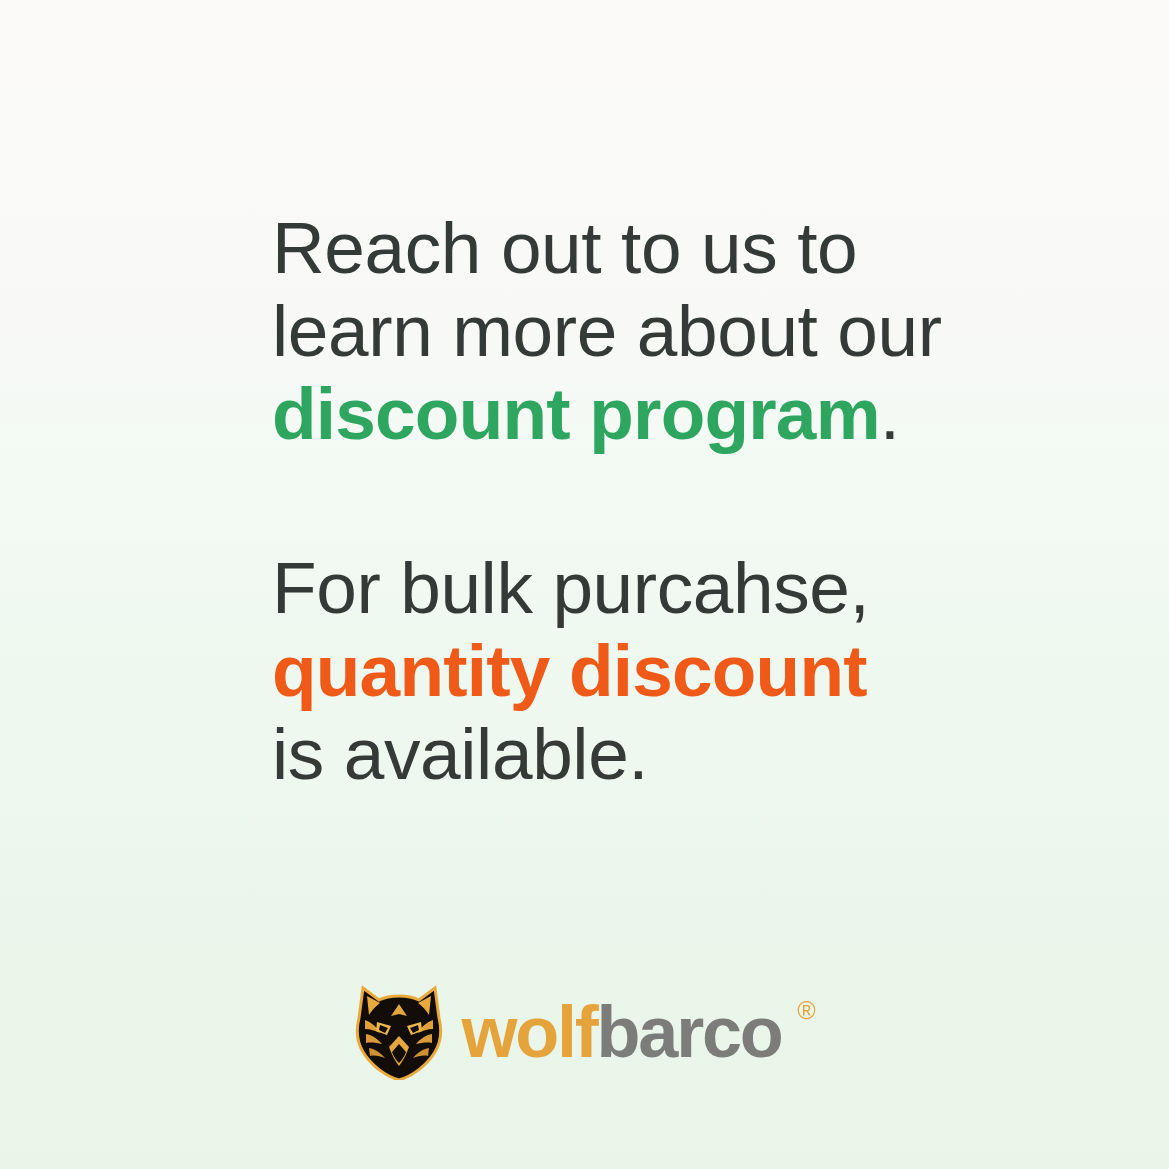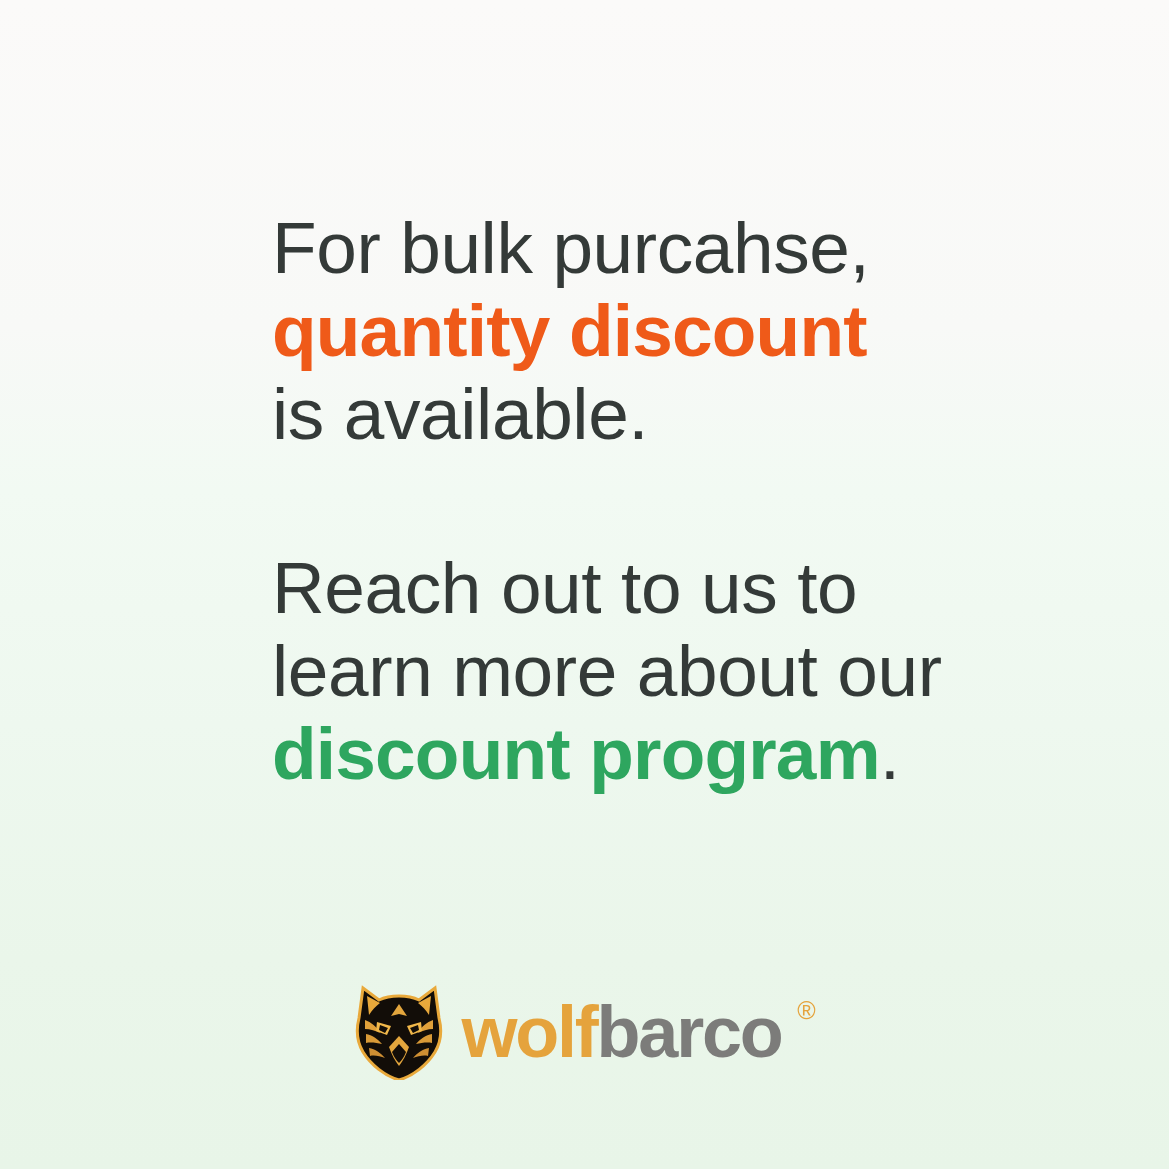--- a/index.html
+++ b/index.html
@@ -109,27 +109,27 @@
     color: #e5a33c;
   }
 </style>
 </head>
 <body>
 
 <div id="promo-card">
 
   <div class="message-block">
 
+    <p class="message-paragraph"><span>Reach out to us to
+learn more about our
+</span><span class="emphasis-green">discount program</span><span>.</span></p>
+
     <p class="message-paragraph"><span>For bulk purcahse,
 </span><span class="emphasis-orange">quantity discount</span><span>
 is available.</span></p>
-
-    <p class="message-paragraph"><span>Reach out to us to
-learn more about our
-</span><span class="emphasis-green">discount program</span><span>.</span></p>
 
   </div>
 
   <div class="brand-lockup">
 
     <svg class="brand-mark" viewBox="0 0 92 96" aria-hidden="true">
 
       <path d="M10 4 L6 34 C3 46 4 58 10 68 C18 81 32 92 46 96 C60 92 74 81 82 68 C88 58 89 46 86 34 L82 4 L66 16 C60 13 52 12 46 12 C40 12 32 13 26 16 Z" fill="#120d08"></path>
 
       <path d="M10 4 L6 34 C3 46 4 58 10 68 C18 81 32 92 46 96 C60 92 74 81 82 68 C88 58 89 46 86 34 L82 4 L66 16 C60 13 52 12 46 12 C40 12 32 13 26 16 Z" fill="none" stroke="#e9a93b" stroke-width="3"></path>

